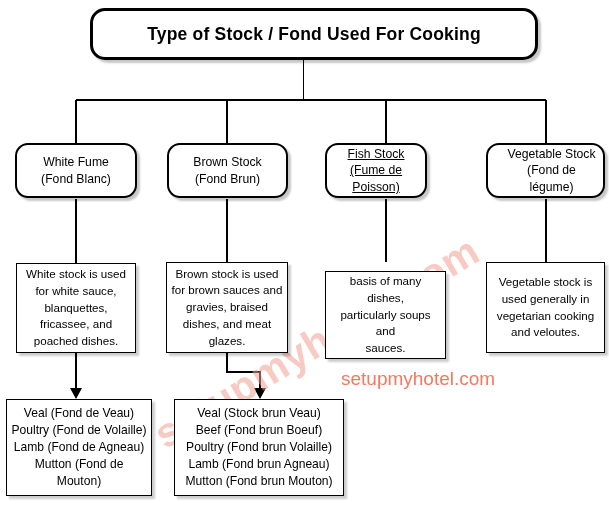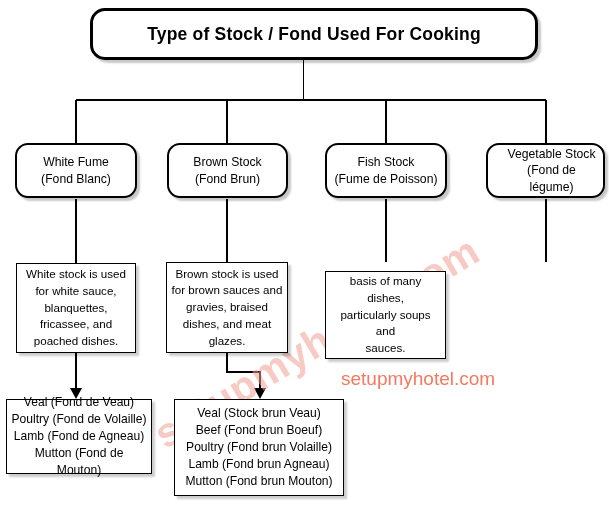--- a/index.html
+++ b/index.html
@@ -144,21 +144,21 @@
     </div>
   </div>
 
   <div class="node rounded stock-node" style="left:167px; top:143px; width:121px;">
     <div class="inner">
       <span class="line">Brown Stock</span>
       <span class="line">(Fond Brun)</span>
     </div>
   </div>
 
-  <div class="node rounded stock-node" style="left:325px; top:143px; width:122px;">
+  <div class="node rounded stock-node" style="left:325px; top:143px; width:102px;text-decoration:underline;">
     <div class="inner">
       <span class="line">Fish Stock</span>
       <span class="line">(Fume de Poisson)</span>
     </div>
   </div>
 
   <div class="node rounded stock-node" style="left:486px; top:143px; width:119px;padding-left:12px;">
     <div class="inner">
       <span class="line">Vegetable Stock</span>
       <span class="line">(Fond de légume)</span>
@@ -186,22 +186,30 @@
   </div>
 
   <div class="node rect desc-node" style="left:325px; top:271px; width:121px; height:88px;">
     <div class="inner">
       <span class="line">basis of many dishes,</span>
       <span class="line">particularly soups and</span>
       <span class="line">sauces.</span>
     </div>
   </div>
 
-
-  <div class="node rect list-node" style="left:6px; top:399px; width:146px; height:75px;">
+  <div class="node rect desc-node" style="left:486px; top:262px; width:119px; height:91px;">
+    <div class="inner">
+      <span class="line">Vegetable stock is</span>
+      <span class="line">used generally in</span>
+      <span class="line">vegetarian cooking</span>
+      <span class="line">and veloutes.</span>
+    </div>
+  </div>
+
+  <div class="node rect list-node" style="left:6px; top:399px; width:146px; height:97px;">
     <div class="inner">
       <span class="line">Veal (Fond de Veau)</span>
       <span class="line">Poultry (Fond de Volaille)</span>
       <span class="line">Lamb (Fond de Agneau)</span>
       <span class="line">Mutton (Fond de Mouton)</span>
     </div>
   </div>
 
   <div class="node rect list-node" style="left:174px; top:399px; width:170px; height:97px;">
     <div class="inner">

